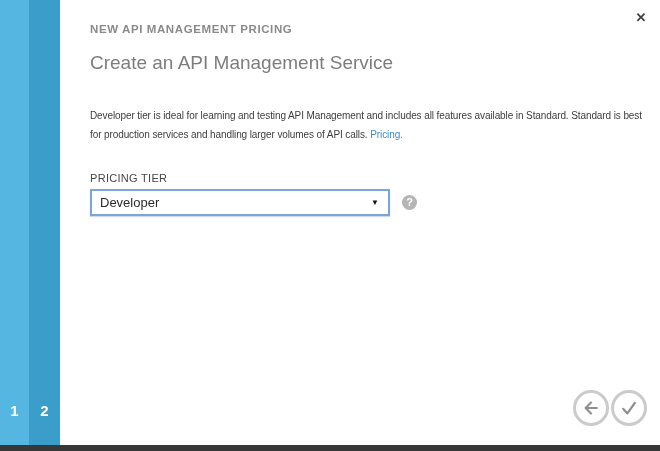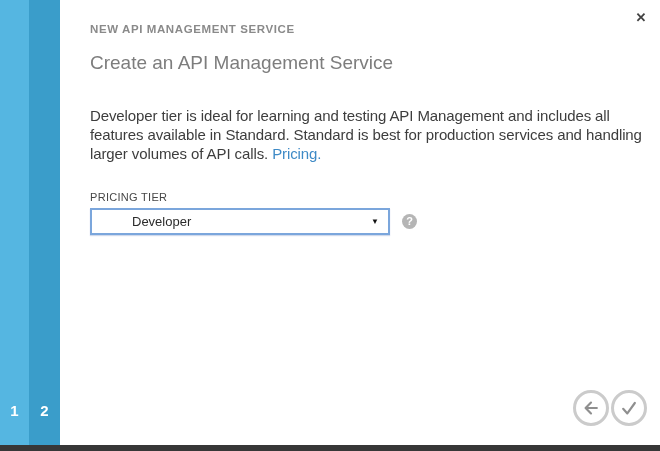--- a/index.html
+++ b/index.html
@@ -75,21 +75,21 @@
   }
   .title {
     margin-top: 13px;
     font-size: 19px;
     font-weight: 300;
     color: #7d7d7d;
     line-height: 30px;
   }
   .description {
     margin-top: 28px;
-    font-size: 15px;
+    font-size: 10px;
     line-height: 19px;
     color: #3d3d3d;
     letter-spacing: -0.1px;
   }
   .description a {
     color: #3e8ac6;
     text-decoration: none;
     cursor: pointer;
   }
   .field-label {
@@ -111,21 +111,20 @@
     border: 2px solid #7ba6dc;
     box-shadow: 0 1px 1px rgba(120,150,200,0.35);
     display: flex;
     align-items: center;
     cursor: pointer;
   }
   .select-value {
     padding-left: 8px;
     font-size: 13px;
     color: #2b2b2b;
-    margin-left: 32px;
   }
   .select-arrow {
     position: absolute;
     right: 9px;
     top: 50%;
     transform: translateY(-50%);
     font-size: 8px;
     color: #111111;
     line-height: 8px;
   }
@@ -173,21 +172,21 @@
   <div class="step-bar step-bar-1">
     <span class="step-number">1</span>
   </div>
   <div class="step-bar step-bar-2">
     <span class="step-number">2</span>
   </div>
 
   <div class="close-btn">✕</div>
 
   <div class="content">
-    <div class="eyebrow">NEW API MANAGEMENT SERVICE</div>
+    <div class="eyebrow">NEW API MANAGEMENT PRICING</div>
     <h1 class="title">Create an API Management Service</h1>
 
     <p class="description"><span>Developer tier is ideal for learning and testing API Management and includes all features available in Standard. Standard is best for production services and handling larger volumes of API calls.</span> <a href="#">Pricing.</a></p>
 
     <div class="field-label">PRICING TIER</div>
 
     <div class="field-row">
       <div class="select-box">
         <span class="select-value">Developer</span>
         <span class="select-arrow">▼</span>

